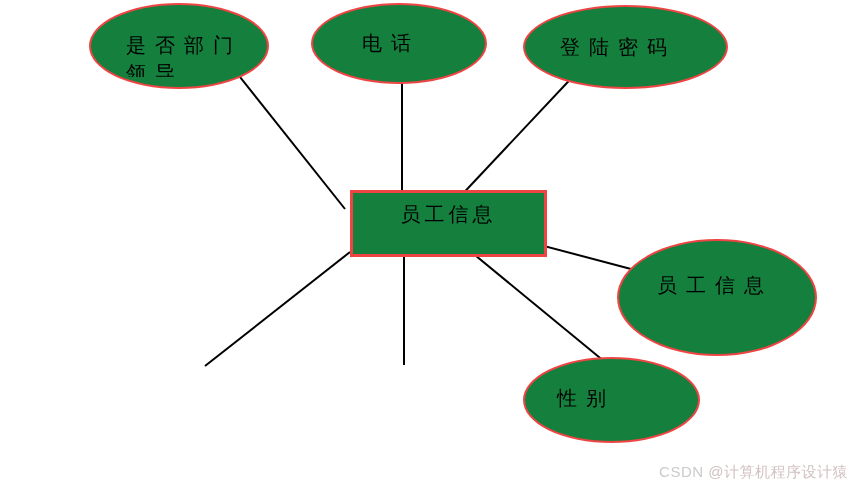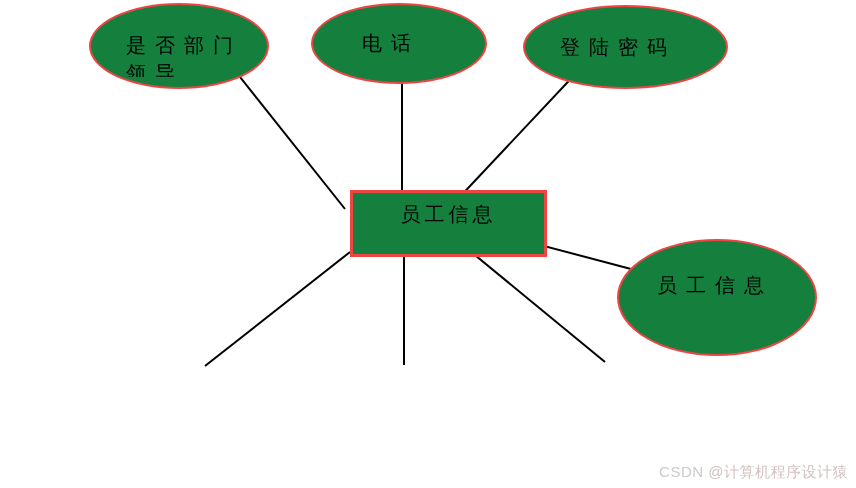--- a/index.html
+++ b/index.html
@@ -114,18 +114,21 @@
   <div class="node ellipse n-password">
     <span class="label">登陆密码</span>
   </div>
 
   <div class="node ellipse n-username">
     <span class="label wrap">员工信息</span>
   </div>
 
 
 
+  <div class="node ellipse n-gender">
+    <span class="label">性别</span>
+  </div>
 
   <div class="watermark">
     <span class="wm-prefix">CSDN </span><span class="wm-handle">@计算机程序设计猿</span>
   </div>
 
 </div>
 
 </body></html>

